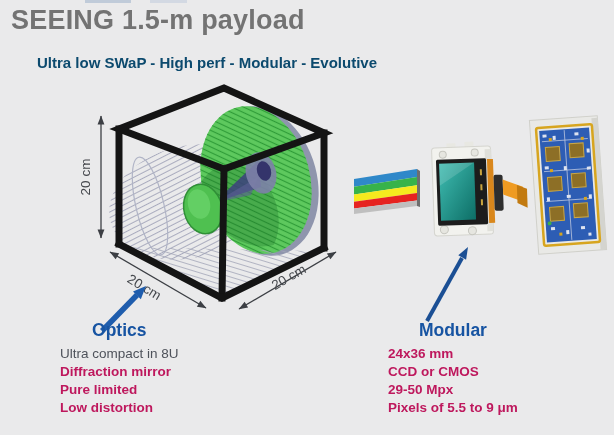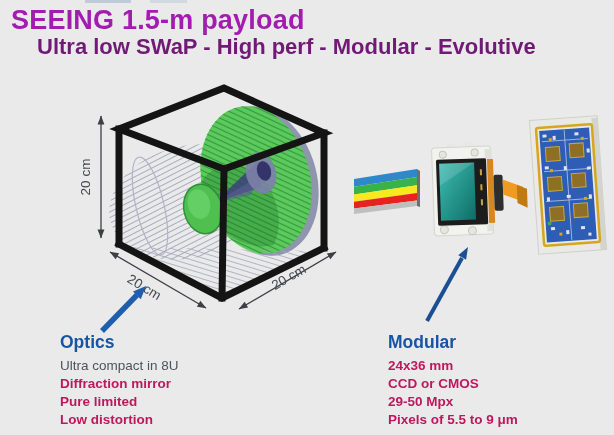--- a/index.html
+++ b/index.html
@@ -1,26 +1,26 @@
 <!DOCTYPE html>
 <html><head>
 <meta charset="utf-8">
 <style>
   html,body{margin:0;padding:0;background:#eaeaeb;}
   .stage{position:relative;width:614px;height:435px;background:#eaeaeb;overflow:hidden;
          font-family:"Liberation Sans",sans-serif;}
   .title{position:absolute;left:11px;top:5px;font-size:27px;font-weight:bold;
-         color:#a21caf;letter-spacing:.2px;white-space:nowrap;}
-  .subtitle{position:absolute;left:37px;top:34px;font-size:22px;font-weight:bold;
-         color:#701a75;white-space:nowrap;}
+         color:#737373;letter-spacing:.2px;white-space:nowrap;}
+  .subtitle{position:absolute;left:37px;top:54px;font-size:15px;font-weight:bold;
+         color:#0c4a6e;white-space:nowrap;}
   .diagram-svg{position:absolute;left:0;top:0;}
   .annot{position:absolute;}
   .annot-optics{left:60px;top:320px;}
   .annot-sensor{left:388px;top:320px;}
-  .annot-title{font-size:17.5px;font-weight:bold;color:#1754a2;margin:12px 0 4px 0;}
+  .annot-title{font-size:17.5px;font-weight:bold;color:#1754a2;margin:0 0 4px 0;text-align:center;}
   .annot-line{font-size:13.5px;color:#be185d;line-height:18px;font-weight:bold;}
   .annot-line.bold{font-weight:normal;color:#4e525a;}
 </style>
 </head>
 <body>
 
 <div class="stage">
 
   <svg class="diagram-svg" width="614" height="435" viewBox="0 0 614 435">
     <defs>

